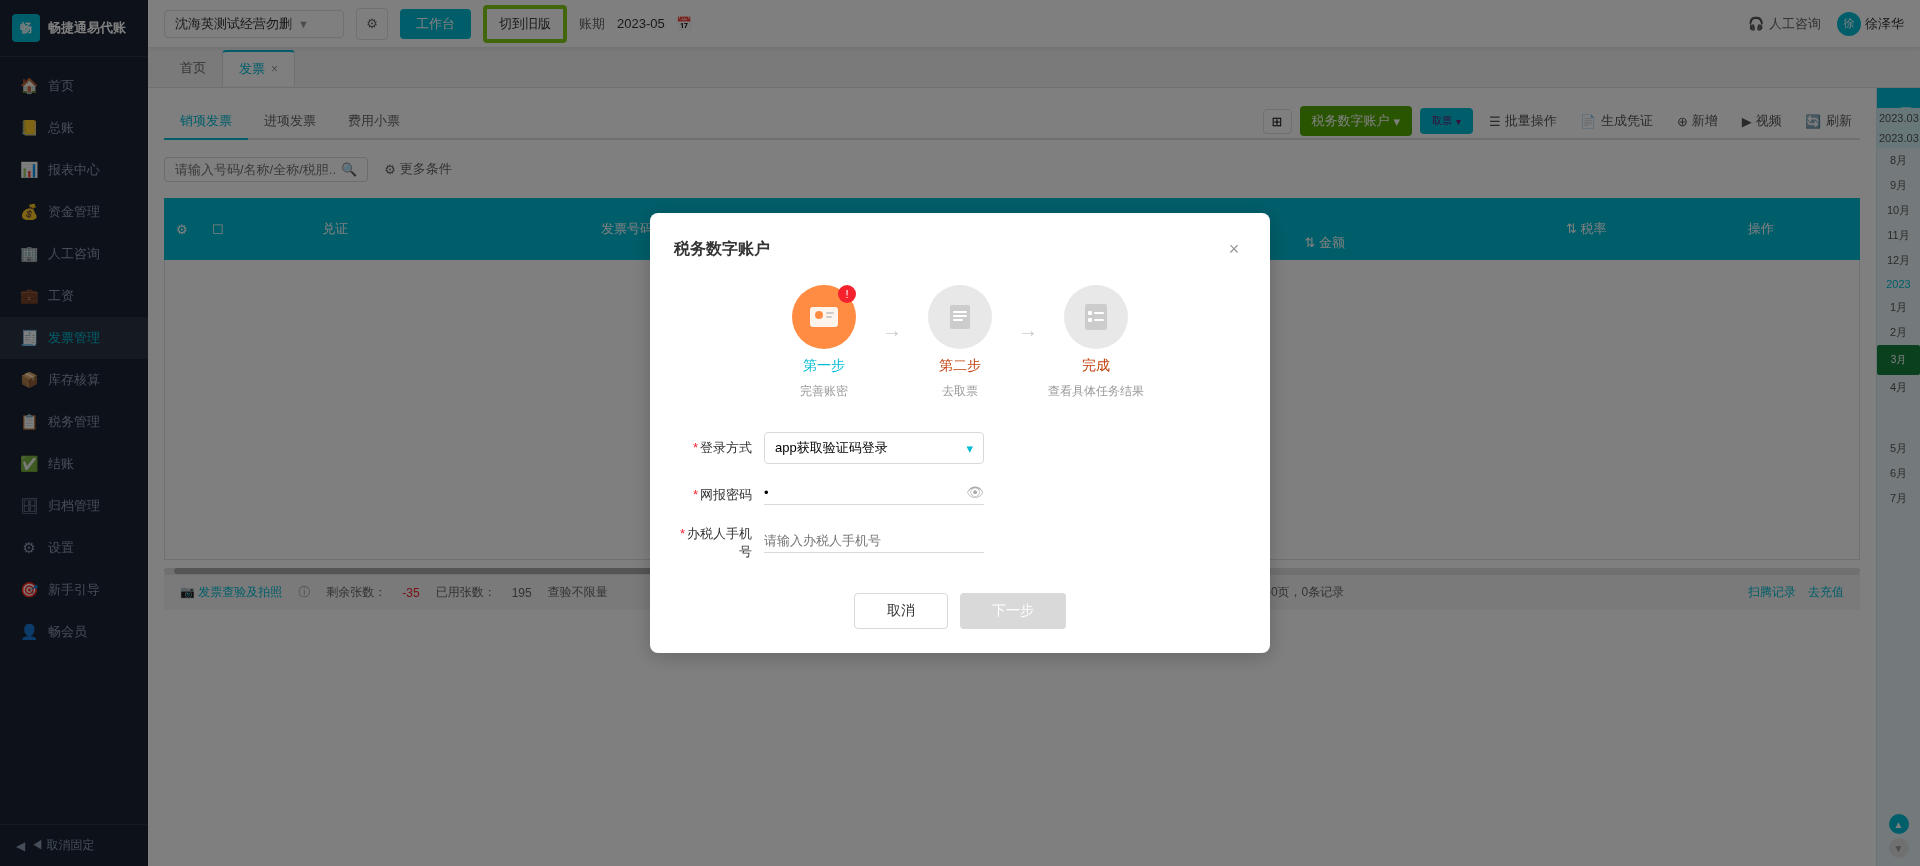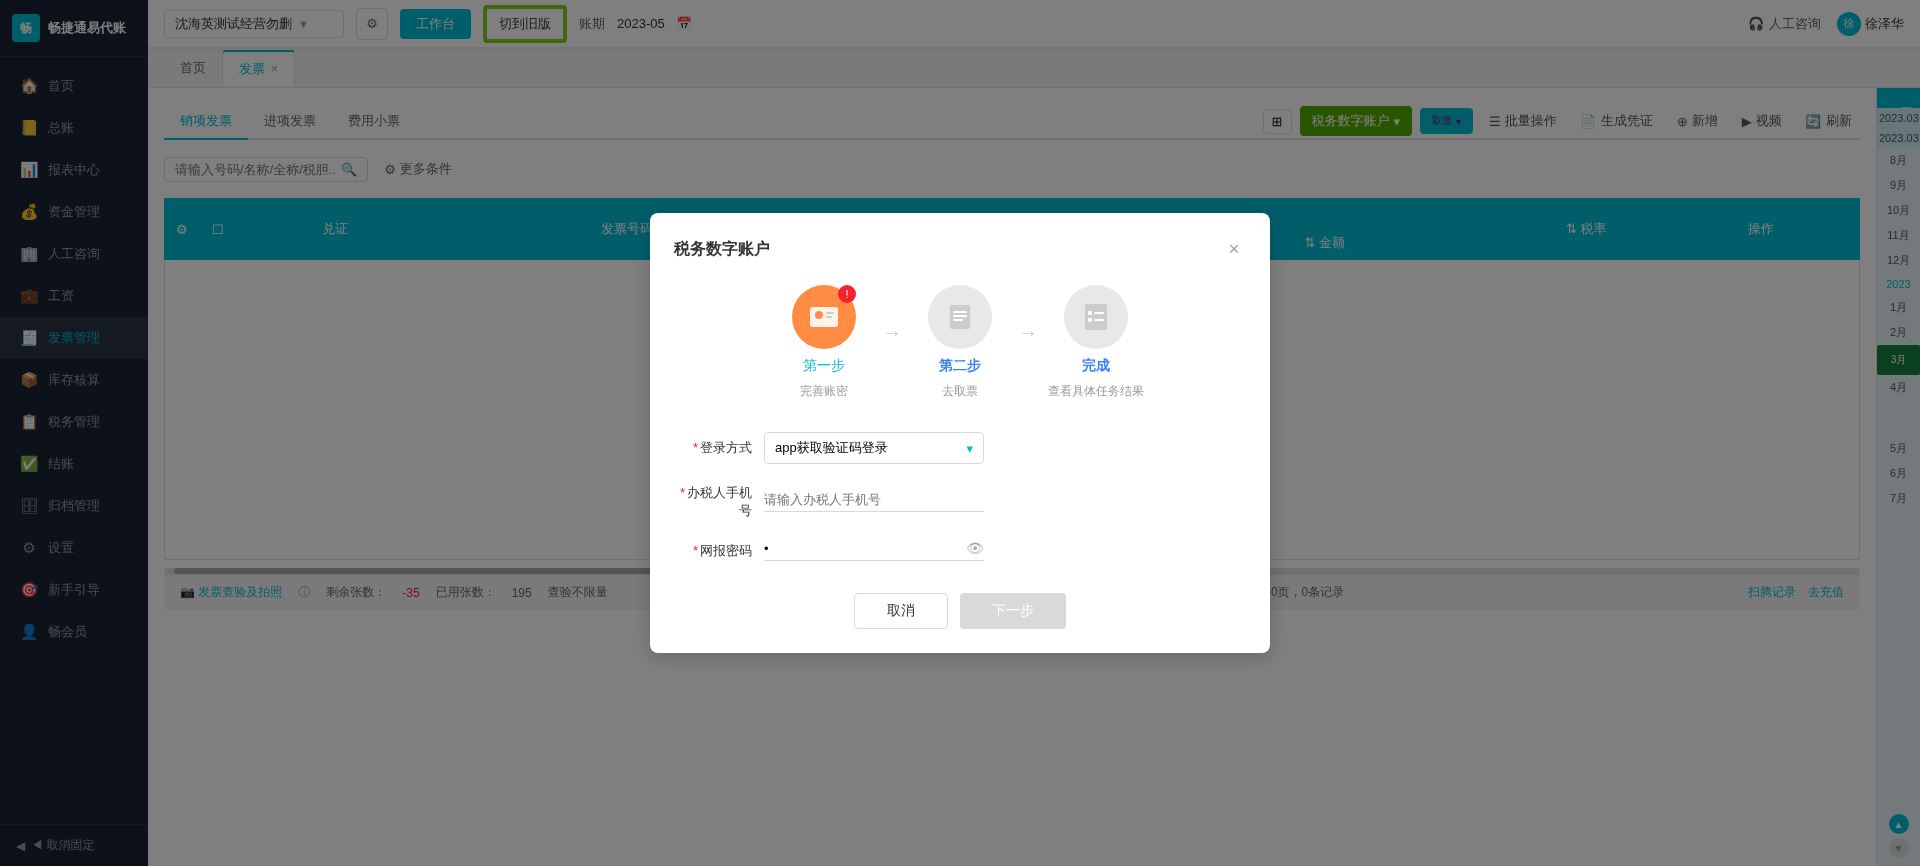--- a/index.html
+++ b/index.html
@@ -72,21 +72,21 @@
     .steps { display: flex; align-items: center; justify-content: center; margin-bottom: 32px; gap: 0; }
     .step { display: flex; flex-direction: column; align-items: center; gap: 8px; min-width: 100px; }
     .step-icon-wrap { position: relative; }
     .step-icon { width: 60px; height: 60px; border-radius: 50%; display: flex; align-items: center; justify-content: center; font-size: 24px; }
     .step-icon.active { background: #ff8c42; }
     .step-icon.inactive { background: #e8e8e8; }
     .step-badge { position: absolute; top: 0; right: 0; width: 18px; height: 18px; background: #f5222d; border-radius: 50%; display: flex; align-items: center; justify-content: center; color: #fff; font-size: 11px; }
     .step-arrow { color: #ccc; font-size: 20px; margin: 0 8px; padding-bottom: 24px; }
     .step-title { font-size: 14px; font-weight: 500; }
     .step-title.active { color: #00bcd4; }
-    .step-title.inactive { color: #3b82f6; font-weight: bold; }
+    .step-title.inactive { color: #c2410c; }
     .step-desc { font-size: 12px; color: #999; }
 
     
     .form-group { display: flex; align-items: center; margin-bottom: 20px; }
     .form-label { width: 90px; font-size: 13px; color: #333; text-align: right; padding-right: 12px; flex-shrink: 0; }
     .form-label.required::before { content: '*'; color: #f5222d; margin-right: 2px; }
     .form-control { flex: 1; }
     .form-select { width: 100%; max-width: 280px; border: 1px solid #d9d9d9; border-radius: 4px; padding: 6px 10px; font-size: 13px; display: flex; align-items: center; justify-content: space-between; cursor: pointer; background: #fff; }
     .eye-icon { color: #ccc; cursor: pointer; margin-left: auto; }
 
@@ -412,35 +412,35 @@
         <label class="form-label required">登录方式</label>
         <div class="form-control">
           <div class="form-select" style="max-width:220px;">
             <span>app获取验证码登录</span>
             <span style="color:#00bcd4;">▾</span>
           </div>
         </div>
       </div>
 
       <div class="form-group">
-        <label class="form-label required">办税人手机号</label>
-        <div class="form-control">
-          <input type="text" placeholder="请输入办税人手机号" style="border-top: none; border-right: none; border-left: none; border-image: initial; border-bottom: 1px solid rgb(217, 217, 217); outline: none; font-size: 13px; max-width: 220px; width: 100%; padding-bottom: 4px; background: transparent;">
-        </div>
-      </div>
-
-      <div class="form-group">
         <label class="form-label required">网报密码</label>
         <div class="form-control">
           <div style="display:flex;align-items:center;border-bottom:1px solid #d9d9d9;max-width:220px;padding-bottom:4px;">
             <input type="password" value="a" style="border: none; outline: none; font-size: 13px; flex: 1 1 0%; background: transparent;">
             <span class="eye-icon" style="cursor:pointer;color:#aaa;font-size:14px;">👁</span>
           </div>
         </div>
       </div>
+
+      <div class="form-group">
+        <label class="form-label required">办税人手机号</label>
+        <div class="form-control">
+          <input type="text" placeholder="请输入办税人手机号" style="border-top: none; border-right: none; border-left: none; border-image: initial; border-bottom: 1px solid rgb(217, 217, 217); outline: none; font-size: 13px; max-width: 220px; width: 100%; padding-bottom: 4px; background: transparent;">
+        </div>
+      </div>
     </div>
 
     <div class="modal-footer">
       <button class="btn-cancel">取消</button>
       <button class="btn-next">下一步</button>
     </div>
   </div>
 </div>
 
 </body></html>

